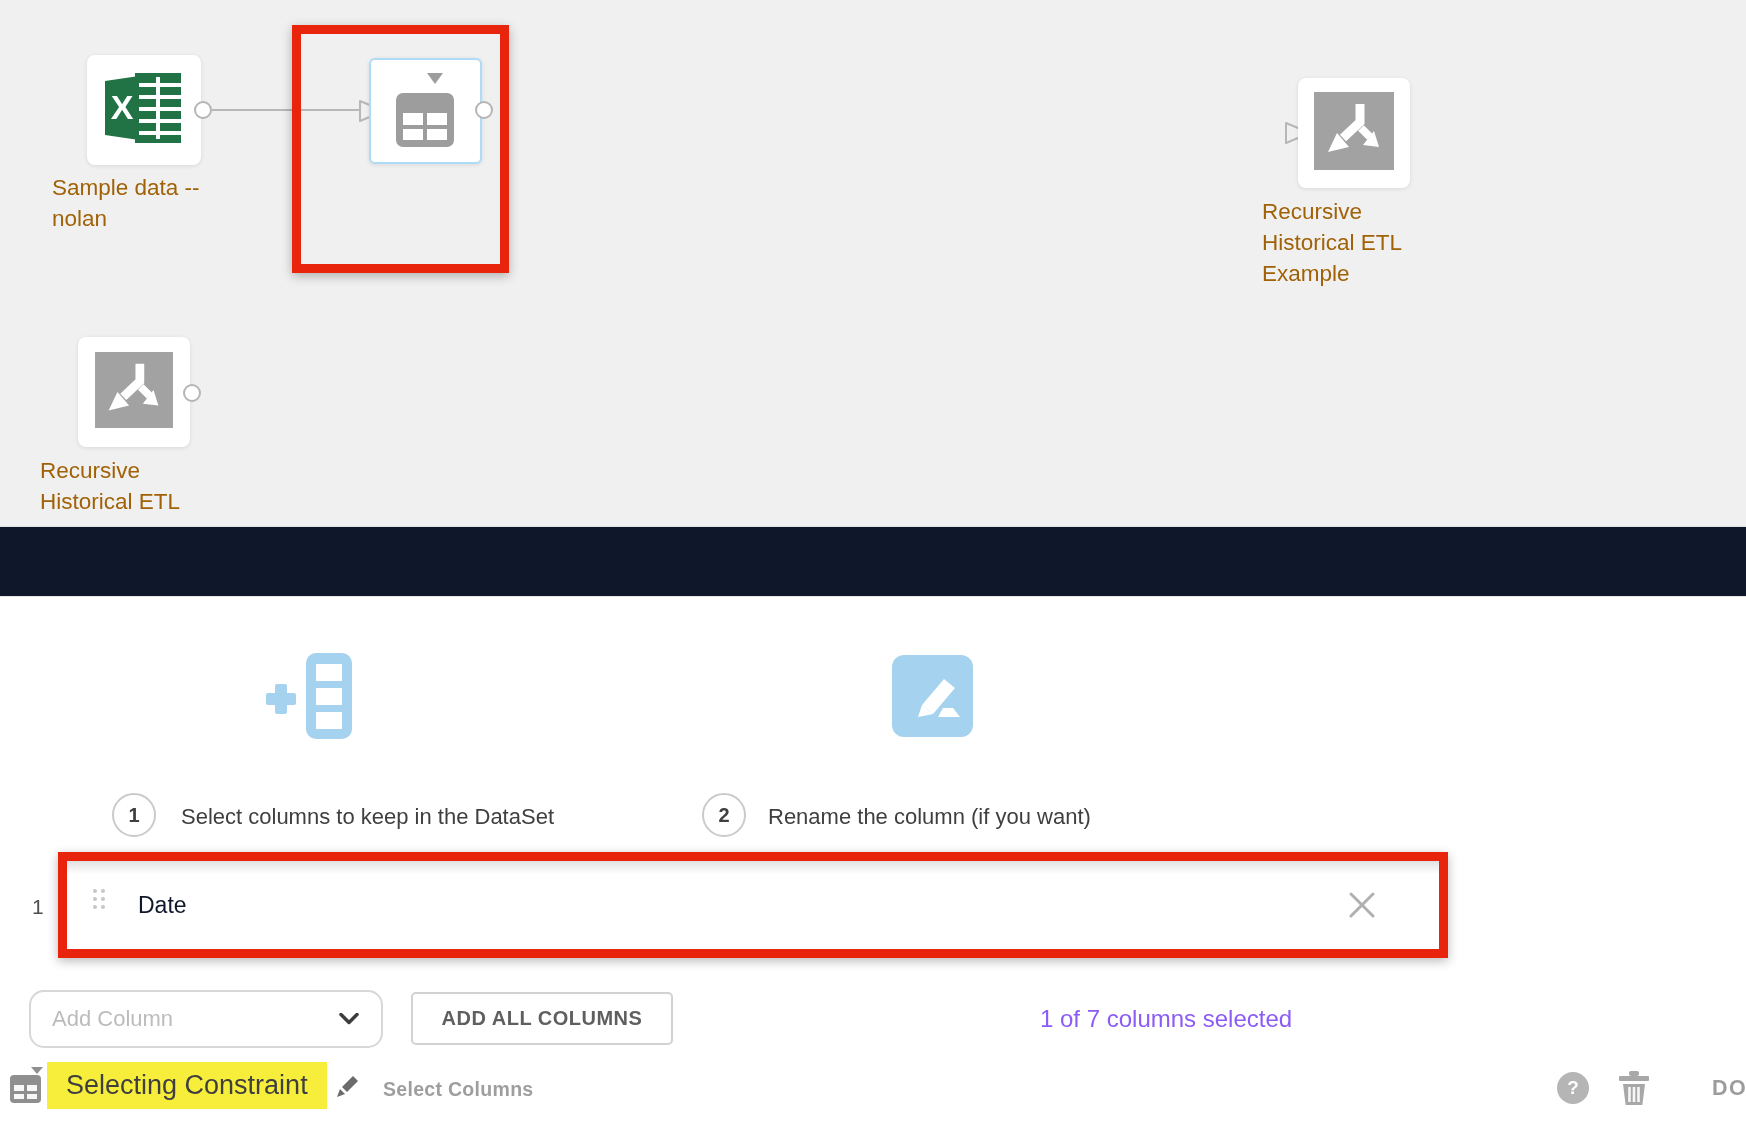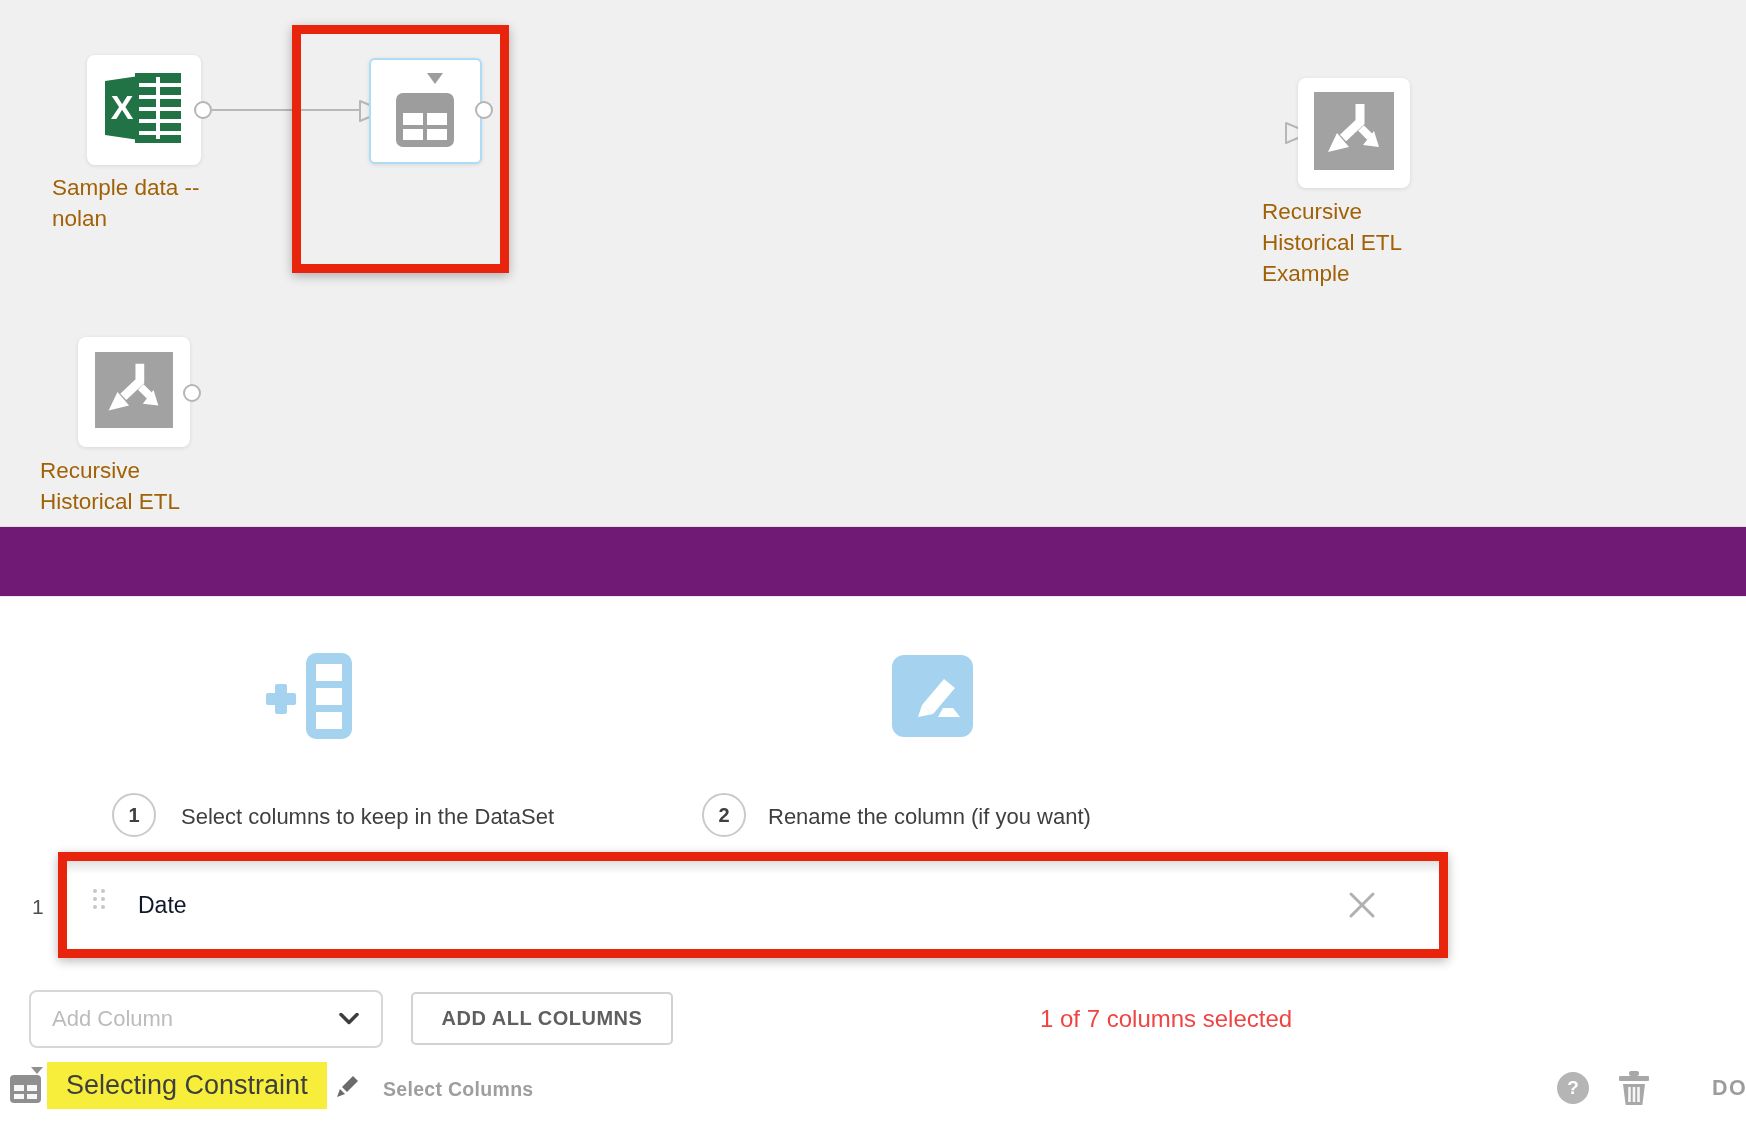--- a/index.html
+++ b/index.html
@@ -20,47 +20,47 @@
   .node-card.selected{border:2px solid var(--selected-node-border);border-radius:6px;}
   .node-label{position:absolute;text-align:left;font-size:22.5px;line-height:31px;color:#a16207;}
   .port{position:absolute;width:18px;height:18px;border-radius:50%;background:#fff;border:2px solid #b5b5b5;}
   .edge{position:absolute;height:2px;background:#b8b8b8;}
   .node-icon-center{position:absolute;left:50%;top:50%;transform:translate(-50%,-50%);}
   .gray-square{position:absolute;left:50%;top:50%;transform:translate(-50%,-50%);}
   .annotation{position:absolute;border:9px solid var(--annotation-red);pointer-events:none;box-shadow:0 3px 10px rgba(0,0,0,.28);z-index:30;}
   .caret-down{position:absolute;}
 
   
-  .toolbar{position:absolute;left:0;top:527px;width:1746px;height:70px;background:#701a75;border-bottom:1px solid #e7e7e7;}
+  .toolbar{position:absolute;left:0;top:527px;width:1746px;height:70px;background:#0f172a;border-bottom:1px solid #e7e7e7;}
   .tb-title{position:absolute;left:47px;top:535px;height:47px;line-height:47px;padding:0 19px;background:var(--highlight-yellow);font-size:27px;color:#3f3f3f;white-space:nowrap;}
   .tb-action{position:absolute;left:383px;top:551px;font-size:19.5px;font-weight:600;color:#9e9e9e;letter-spacing:.3px;}
   .help-circle{position:absolute;left:1557px;top:545px;width:32px;height:32px;border-radius:50%;background:#b5b5b5;color:#fff;font-size:19px;font-weight:700;text-align:center;line-height:32px;}
   .tb-done{position:absolute;left:1712px;top:549px;font-size:21.5px;font-weight:700;color:#9c9c9c;letter-spacing:1.5px;}
 
   
   .step-circle{position:absolute;width:44px;height:44px;border:2px solid #cacaca;border-radius:50%;background:#fff;text-align:center;line-height:40px;font-size:20px;font-weight:600;color:#3f3f3f;}
   .step-text{position:absolute;font-size:22px;font-weight:500;color:#3f3f3f;}
 
   .row-frame{position:absolute;left:58px;top:852px;width:1390px;height:106px;border:9px solid var(--annotation-red);background:#fff;box-shadow:0 3px 10px rgba(0,0,0,.28);}
   .row-frame::before{content:"";position:absolute;left:0;top:0;right:0;height:13px;background:linear-gradient(#d7d7d7,rgba(255,255,255,0));opacity:.75;}
   .row-index{position:absolute;left:32px;top:895px;font-size:21px;color:#4f4f4f;}
   .drag-dots{position:absolute;left:26px;top:50%;transform:translateY(-50%);width:12px;height:32px;display:grid;grid-template-columns:4px 4px;grid-auto-rows:4px;gap:4px;}
   .drag-dots i{background:#c6c6c6;border-radius:50%;}
   .col-name{position:absolute;left:71px;top:50%;transform:translateY(-50%);font-size:23px;color:#0f172a;}
   .rename-input{position:absolute;left:631px;top:16px;width:521px;height:60px;border:2px solid #d7d7d7;border-radius:6px;font-family:inherit;font-size:23px;color:#525252;padding:0 22px;background:#fff;outline:none;}
   .rename-input::placeholder{color:#c9c9c9;}
   .row-close{position:absolute;left:1280px;top:29px;width:30px;height:30px;cursor:pointer;}
 
-  .add-select{position:absolute;left:29px;top:990px;width:354px;height:58px;border:2px solid #d7d7d7;border-radius:8px;background:#fff;cursor:pointer;}
+  .add-select{position:absolute;left:29px;top:990px;width:354px;height:58px;border:2px solid #d7d7d7;border-radius:15px;background:#fff;cursor:pointer;}
   .add-select .ph{position:absolute;left:21px;top:50%;transform:translateY(-50%);font-size:22px;color:#bcbcbc;}
   .add-select svg{position:absolute;right:22px;top:50%;transform:translateY(-50%);}
   .panel-btn{position:absolute;top:992px;height:53px;border:2px solid #d2d2d2;border-radius:5px;background:#fff;color:#5f5f5f;font-family:inherit;font-size:20px;font-weight:700;letter-spacing:.5px;cursor:pointer;}
   .btn-add-all{left:411px;width:262px;}
   .btn-remove-all{left:696px;width:306px;}
-  .sel-status{position:absolute;left:1040px;top:1005px;font-size:24px;color:#ef4444;}
+  .sel-status{position:absolute;left:1040px;top:1005px;font-size:24px;color:#8b5cf6;}
 </style>
 </head>
 <body>
 
 <div class="screen">
 
   <div class="canvas">
 
     <div class="node-card" style="left:87px;top:55px;width:114px;height:110px;">
       <span class="node-icon-center">

